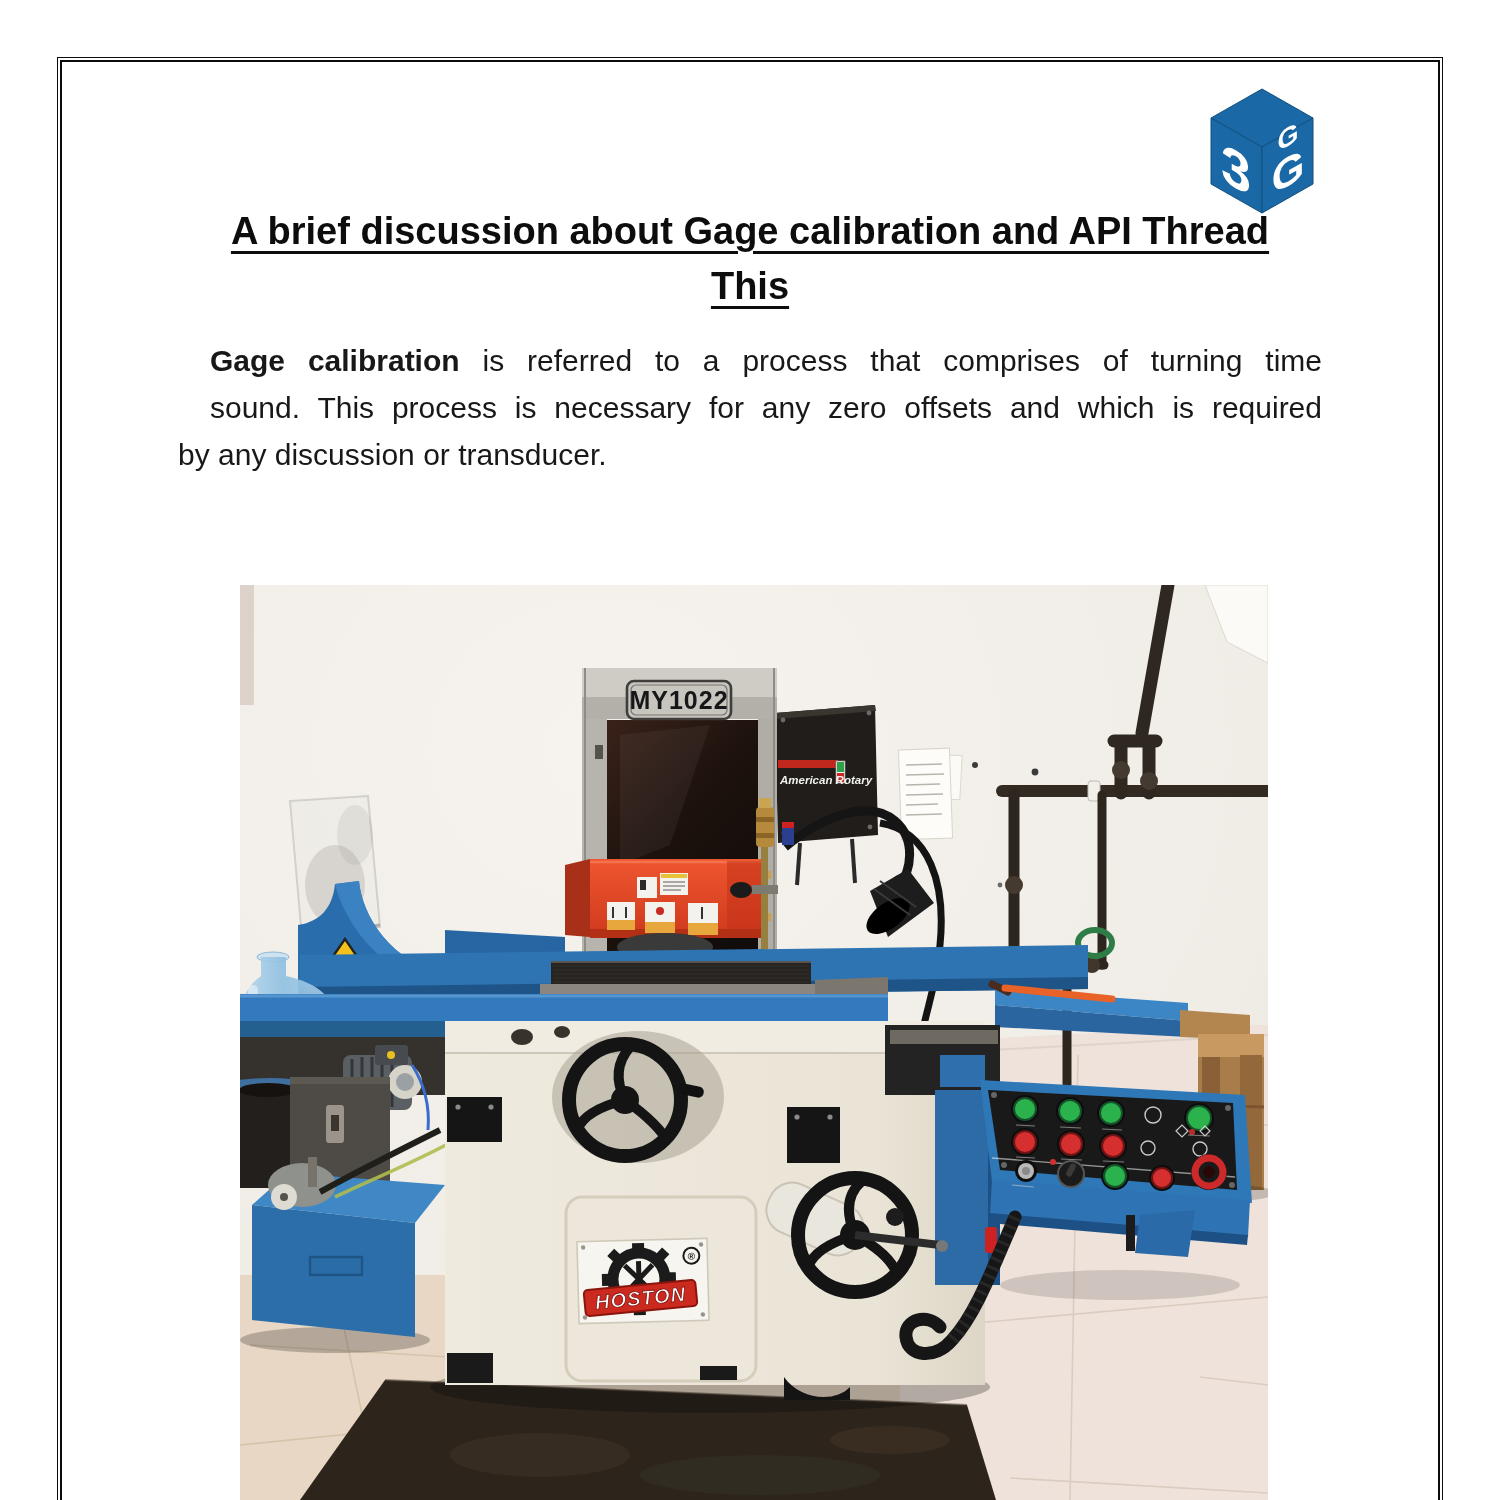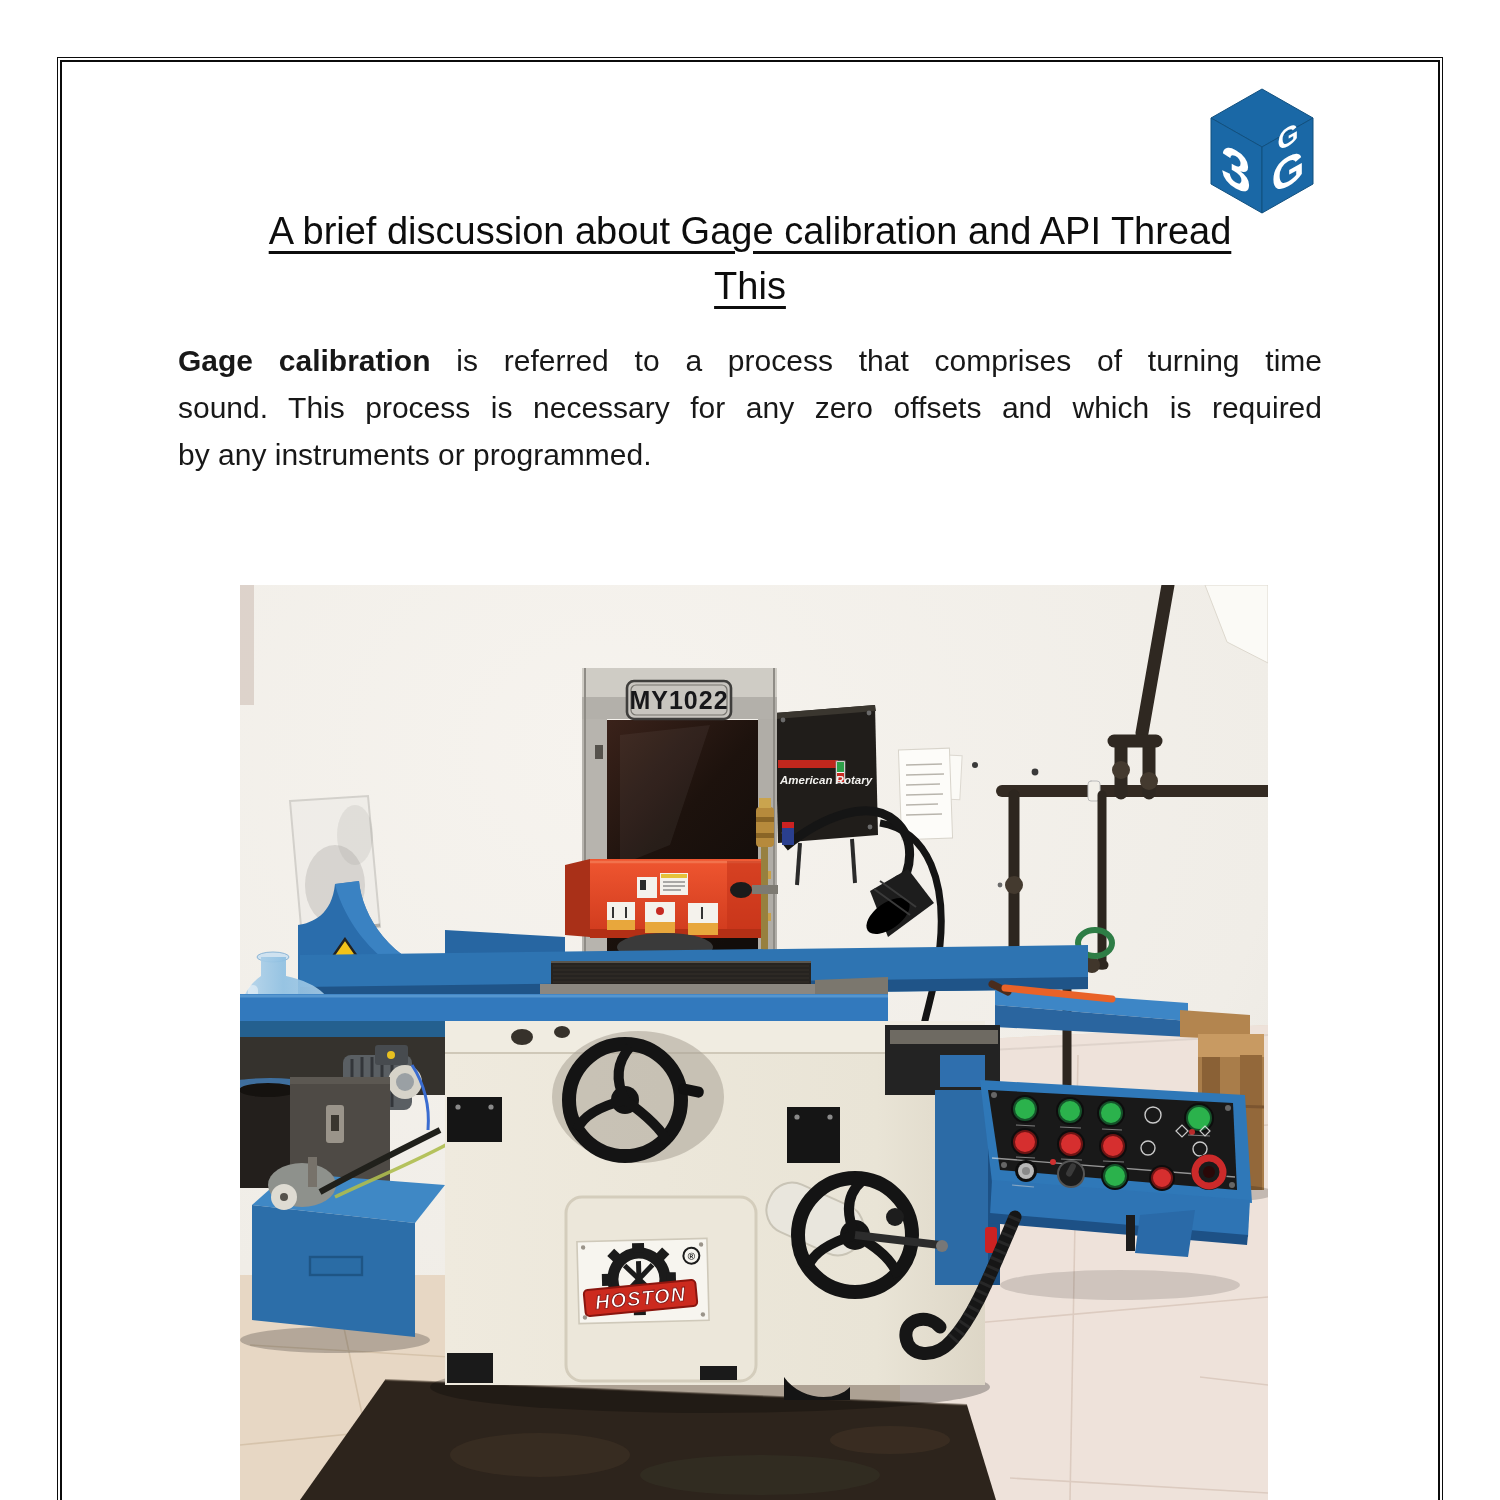--- a/index.html
+++ b/index.html
@@ -3,25 +3,25 @@
 <meta charset="utf-8">
 <style>
   html,body{margin:0;padding:0;background:#ffffff;}
   .page{position:relative;width:1500px;height:1500px;background:#fff;overflow:hidden;
         font-family:"Liberation Sans",sans-serif;color:#1a1a1a;}
   .frame{position:absolute;left:57px;top:57px;width:1386px;height:1470px;
          border:1px solid #0b0b0b;padding:2px;box-sizing:border-box;}
   .frame-inner{width:100%;height:100%;border:2px solid #0b0b0b;box-sizing:border-box;}
   .logo{position:absolute;left:1206px;top:84px;width:112px;height:134px;}
   .title{position:absolute;left:120px;right:120px;top:204px;text-align:center;
-         font-size:38px;font-weight:normal;line-height:55px;color:#0d0d0d;}
+         font-size:38px;font-weight:bold;line-height:55px;color:#0d0d0d;}
   .title span{text-decoration:underline;text-decoration-thickness:3px;text-underline-offset:7px;}
   .para{position:absolute;left:178px;top:337px;width:1144px;font-size:30px;line-height:47px;color:#181818;}
   .para .pl{height:47px;white-space:nowrap;}
-  .para .pl.just{text-align:justify;text-align-last:justify;white-space:normal;}
+  .para .pl.just{text-align:justify;text-align-last:justify;white-space:normal;margin-left:32px;}
   .para b{font-weight:bold;}
   .photo{position:absolute;left:240px;top:585px;width:1028px;height:915px;overflow:hidden;}
   svg text{font-family:"Liberation Sans",sans-serif;}
 </style>
 </head>
 <body>
 
 <div class="page">
   <div class="frame">
     <div class="frame-inner"></div>
@@ -43,21 +43,21 @@
   </div>
 
   <h1 class="title" style="margin:0;">
     <span>A brief discussion about Gage calibration and API Thread</span><br>
     <span>This</span>
   </h1>
 
   <div class="para" id="para">
       <div class="pl just"><b>Gage calibration</b><span> is referred to a process that comprises of turning time</span></div>
       <div class="pl just"><span>sound. This process is necessary for any zero offsets and which is required</span></div>
-      <div class="pl"><span>by any instruments or programmed.</span></div>
+      <div class="pl"><span>by any discussion or transducer.</span></div>
     </div>
 
   <div class="photo">
   <svg width="1028" height="915" viewBox="0 0 1028 915">
     <defs>
       <radialGradient id="wallg" cx="35%" cy="18%" r="95%">
         <stop offset="0" stop-color="#f6f3ee"></stop>
             <stop offset="0.7" stop-color="#f0ede7"></stop>
             <stop offset="1" stop-color="#e6e3dd"></stop>
       </radialGradient>

